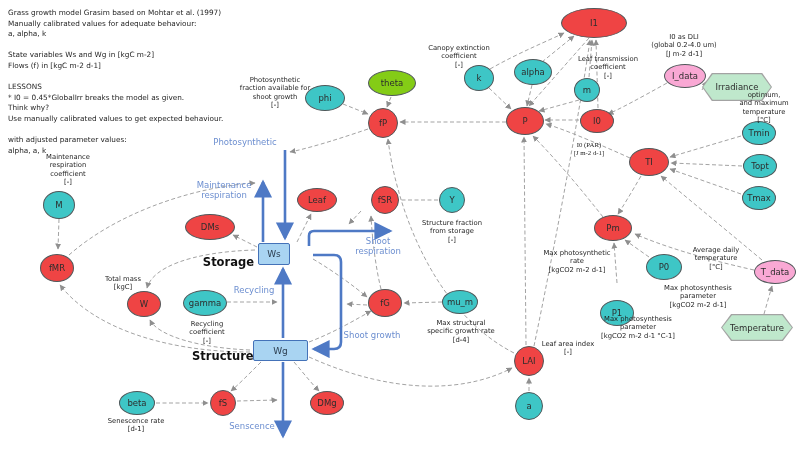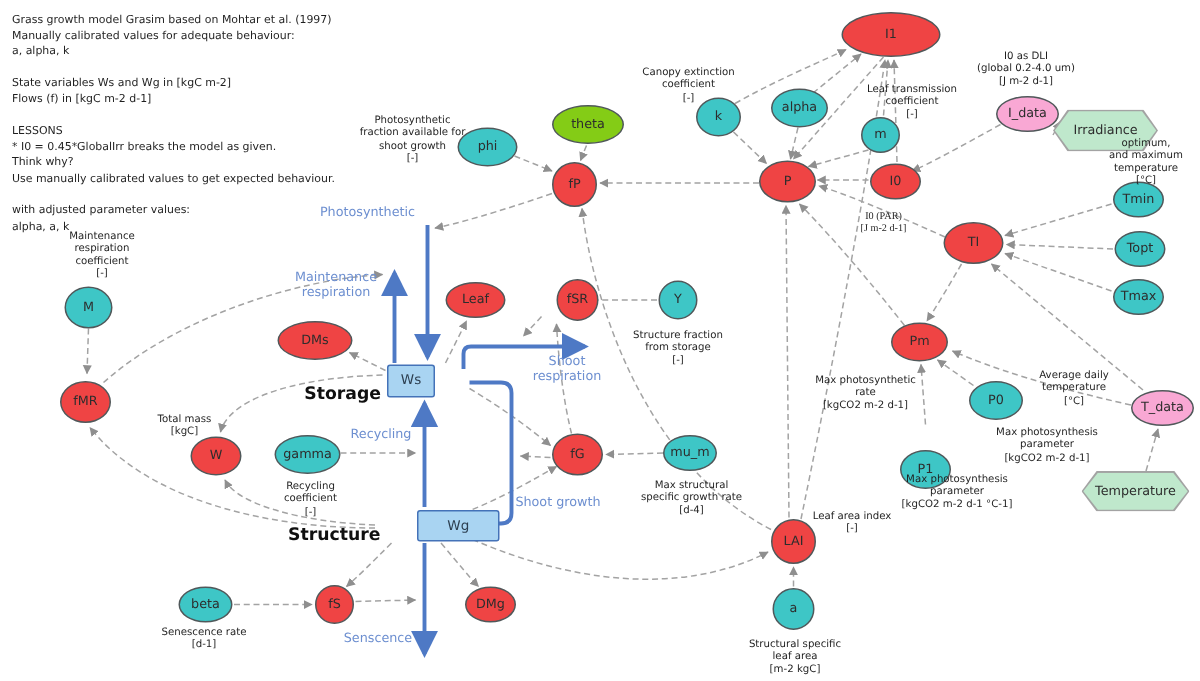--- a/index.html
+++ b/index.html
@@ -115,21 +115,21 @@
 * I0 = 0.45*GlobalIrr breaks the model as given.
 Think why?
 Use manually calibrated values to get expected behaviour.
 
 with adjusted parameter values:
 alpha, a, k</div>
 
   <div class="stock" style="left:258px;top:243px;width:32px;height:22px;">
       <span>Ws</span>
     </div>
-  <div class="stock" style="left:253px;top:340px;width:55px;height:21px;margin-left:25px;">
+  <div class="stock" style="left:253px;top:340px;width:55px;height:21px;">
       <span>Wg</span>
     </div>
 
   <div class="seclab" style="left:192px;top:255px;width:62px;">Storage</div>
   <div class="seclab" style="left:192px;top:349px;width:58px;">Structure</div>
 
   <div class="node teal" style="left:43px;top:191px;width:32px;height:28px;">
       <span>M</span>
     </div>
   <div class="node teal" style="left:305px;top:85px;width:40px;height:26px;">
@@ -291,19 +291,16 @@
 parameter
 [kgCO2 m-2 d-1]</div>
   <div class="ann" style="left:583px;top:315px;width:110px;">Max photosynthesis
 parameter
 [kgCO2 m-2 d-1 °C-1]</div>
   <div class="ann" style="left:676px;top:246px;width:80px;">Average daily
 temperature
 [°C]</div>
   <div class="ann" style="left:528px;top:340px;width:80px;">Leaf area index
 [-]</div>
-  <div class="ann" style="left:485px;top:425px;width:90px;">Structural specific
-leaf area
-[m-2 kgC]</div>
   <div class="ann" style="left:96px;top:417px;width:80px;">Senescence rate
 [d-1]</div>
 
 </div>
 
 </body></html>

